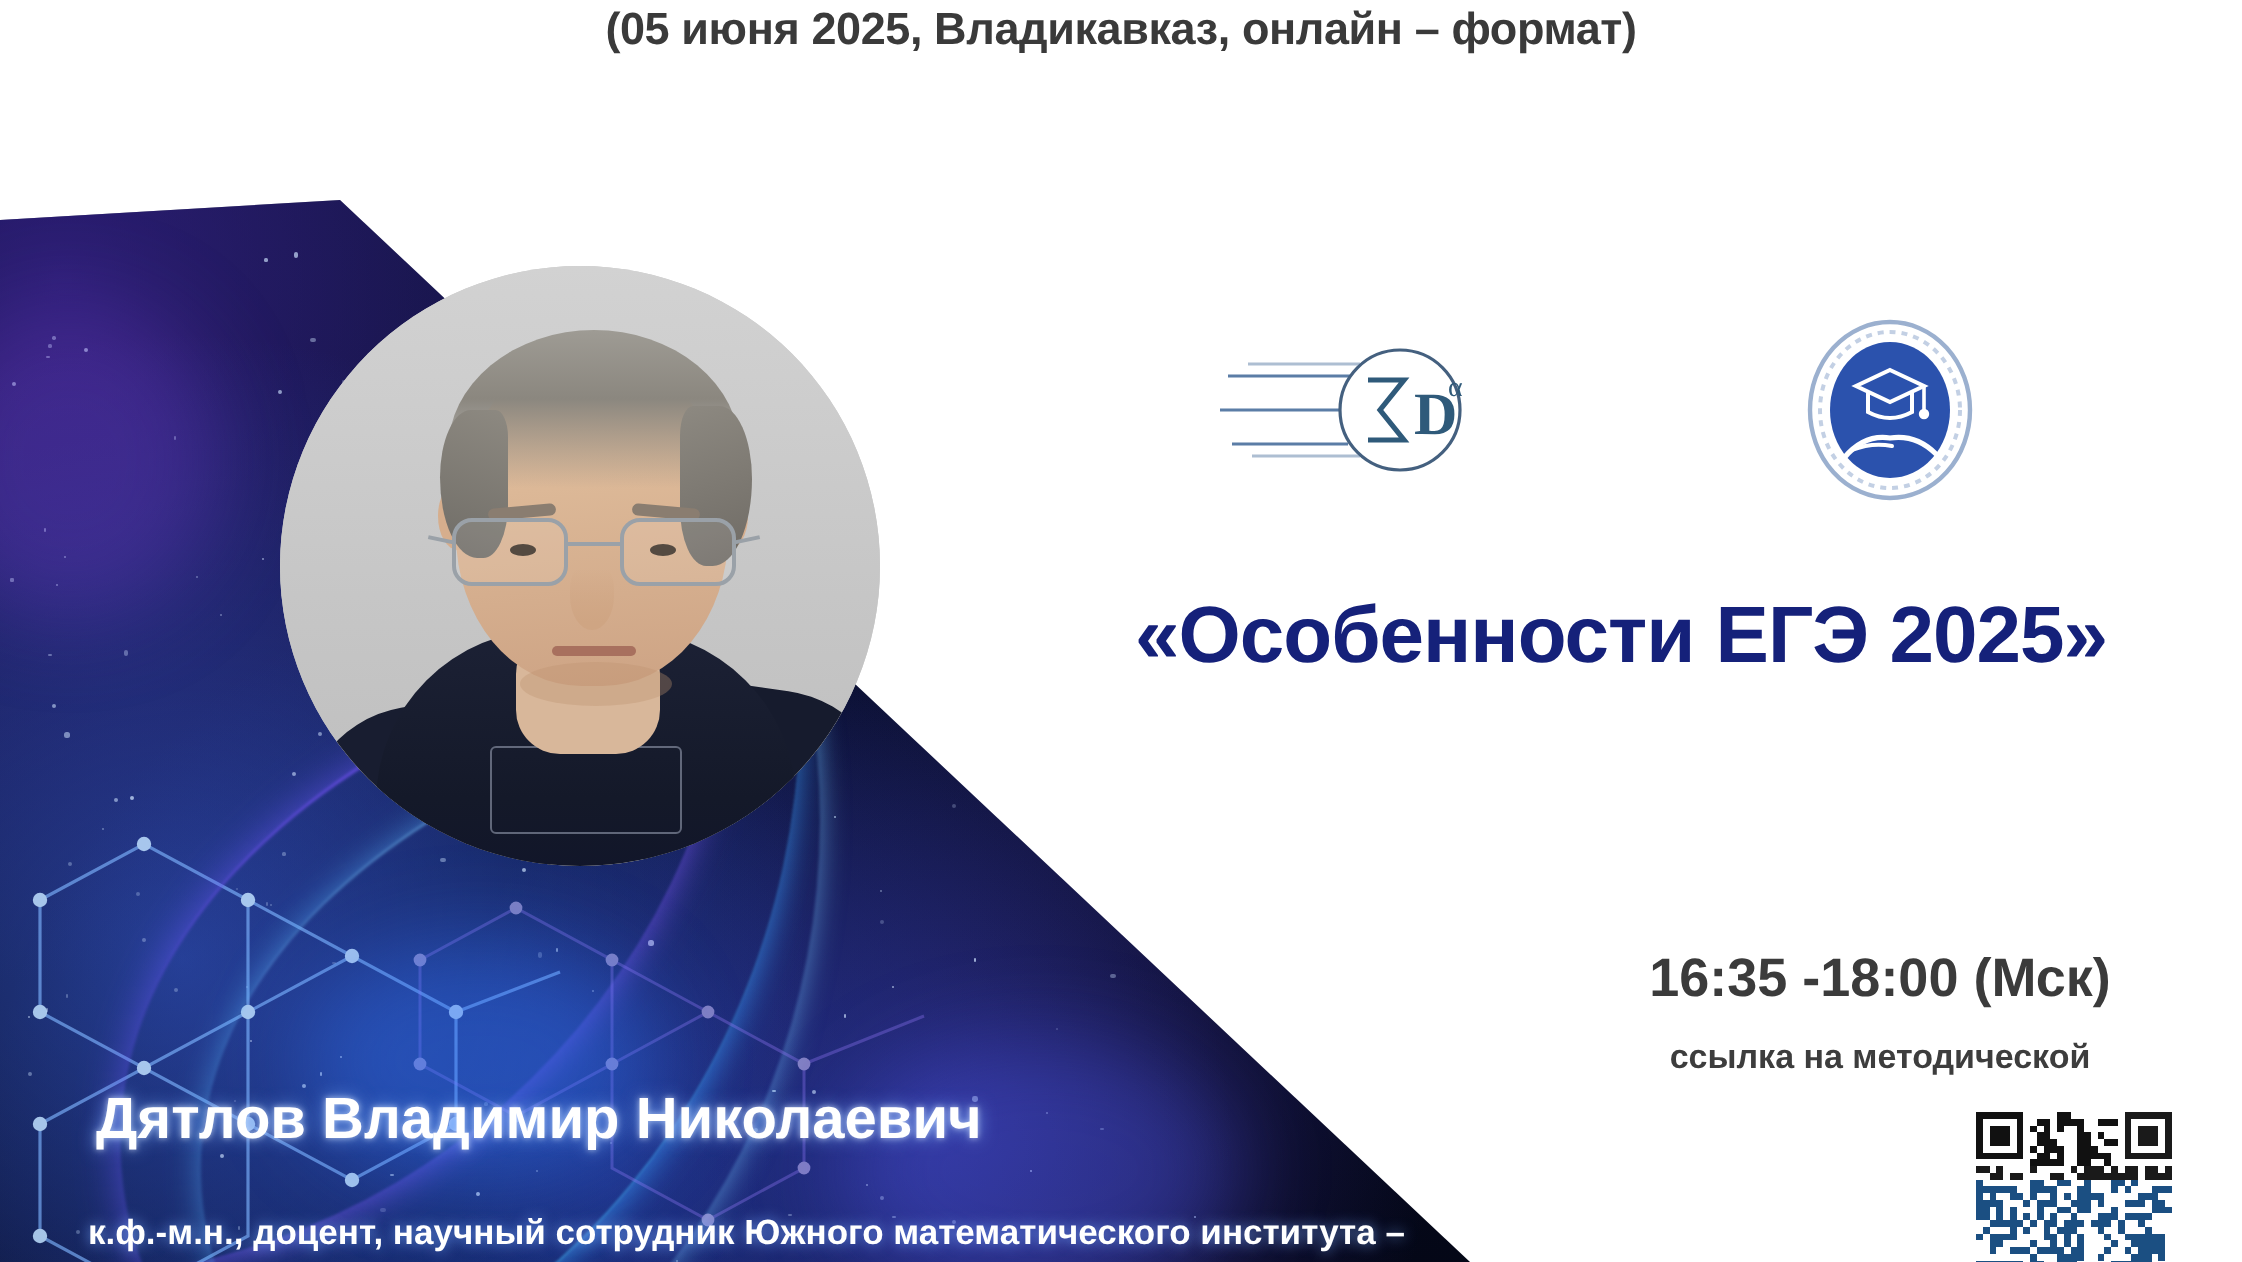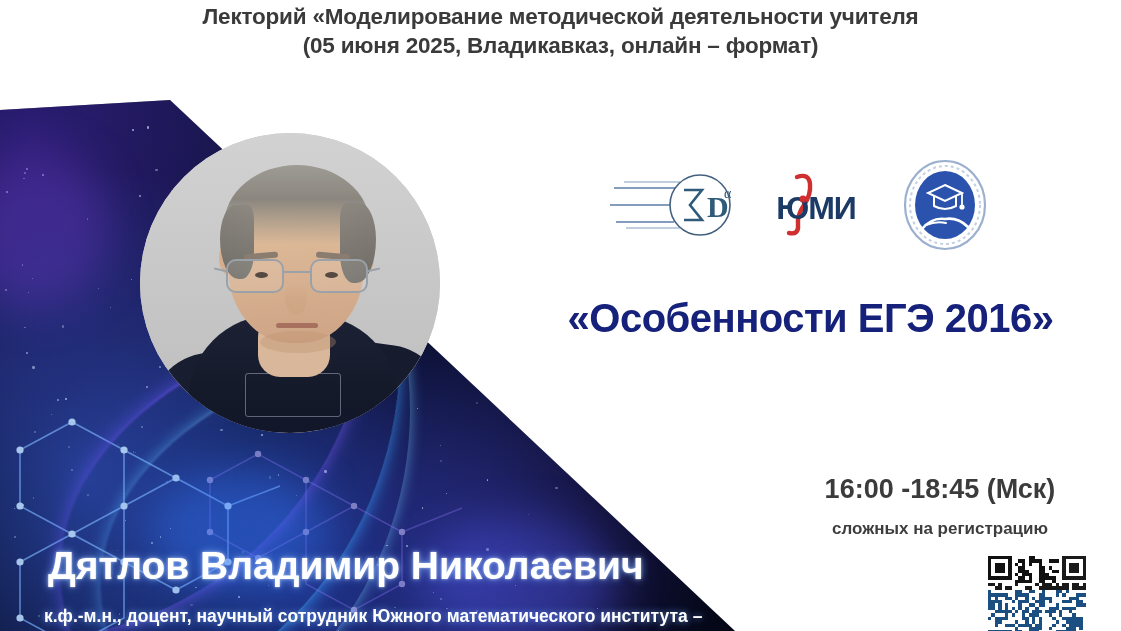--- a/index.html
+++ b/index.html
@@ -159,36 +159,35 @@
     white-space:nowrap; z-index:30;
   }
   .qr {
     position:absolute; left:988px; top:556px; width:98px; height:75px; z-index:30;
     overflow:hidden;
   }
 
   
   .speaker-name {
     position:absolute; left:48px; top:544px; z-index:35;
-    font-weight:bold; font-size:39px; color:#ffffff;
+    font-weight:bold; font-size:29px; color:#ffffff;
     text-shadow:0 0 9px rgba(120,170,255,.85), 0 0 3px rgba(255,255,255,.7);
     white-space:nowrap;
   }
   .speaker-desc {
     position:absolute; left:44px; top:606px; z-index:35;
     font-weight:bold; font-size:17.5px; color:#ffffff;
     text-shadow:0 0 7px rgba(120,170,255,.8);
     white-space:nowrap;
   }
 </style>
 </head>
 <body>
 
 <div class="header">
-  <div class="header-line hl1">Лекторий «Моделирование методической деятельности учителя</div>
   <div class="header-line hl3">(05 июня 2025, Владикавказ, онлайн – формат)</div>
 </div>
 
 <div class="dark-panel">
   <div class="dp-bg"></div>
   <div class="stars" id="starfield">
       <i style="left:57.1px;top:398.7px;opacity:0.66;width:2.1px;height:2.1px"></i>
       <i style="left:650.2px;top:375.0px;opacity:0.26;width:2.3px;height:2.3px"></i>
       <i style="left:268.6px;top:476.2px;opacity:0.30;width:2.4px;height:2.4px"></i>
       <i style="left:378.2px;top:310.8px;opacity:0.80;width:2.2px;height:2.2px"></i>
@@ -459,48 +458,41 @@
         <path d="M14 16 L70 16" opacity=".5"></path>
         <path d="M16 62 L70 62" opacity=".5"></path>
       </g>
       <circle cx="90" cy="39" r="30" fill="#ffffff" stroke="#44607f" stroke-width="1.6"></circle>
       <path d="M74 24 L92 24 L80 39 L92 54 L74 54" fill="none" stroke="#2f5a7a" stroke-width="2.6"></path>
       <text x="97" y="51" font-family="Liberation Serif, serif" font-size="30" font-weight="bold" fill="#2f5a7a">D</text>
       <text x="114" y="32" font-family="Liberation Serif, serif" font-size="14" fill="#2f5a7a">α</text>
     </svg>
   </div>
 
-  <div class="logo" style="left:268px; width:110px;">
-    <svg width="108" height="68" viewBox="0 0 108 68">
-      <path d="M33 6 Q45 2 46 13 Q47 24 40 34 Q33 44 34 54 Q35 64 25 62" fill="none" stroke="#cf2f2f" stroke-width="4.4" stroke-linecap="round"></path>
-      <text x="52" y="48" font-family="Liberation Sans, sans-serif" font-size="32" font-weight="bold" fill="#1b3a66" text-anchor="middle" letter-spacing="-1">ЮМИ</text>
-      <circle cx="39" cy="28" r="3.4" fill="#cf2f2f"></circle>
-    </svg>
-  </div>
 
   <div class="logo" style="left:400px; width:100px;">
     <svg width="86" height="92" viewBox="0 0 86 92">
       <ellipse cx="43" cy="46" rx="40" ry="44" fill="none" stroke="#9bb0cf" stroke-width="2.2"></ellipse>
       <ellipse cx="43" cy="46" rx="35" ry="39" fill="none" stroke="#c3d0e4" stroke-width="2" stroke-dasharray="3 3"></ellipse>
       <ellipse cx="43" cy="46" rx="30" ry="34" fill="#2b52ad"></ellipse>
       <path d="M43 26 L60 34 L43 42 L26 34 Z" fill="none" stroke="#ffffff" stroke-width="2"></path>
       <path d="M32 37 L32 47 Q43 53 54 47 L54 37" fill="none" stroke="#ffffff" stroke-width="2"></path>
       <path d="M60 34 L60 46" stroke="#ffffff" stroke-width="1.8"></path>
       <circle cx="60" cy="48" r="2.6" fill="#ffffff"></circle>
       <path d="M20 70 Q30 58 43 60 Q56 58 66 68" fill="none" stroke="#ffffff" stroke-width="2.6" stroke-linecap="round"></path>
       <path d="M24 66 Q34 62 44 64" fill="none" stroke="#ffffff" stroke-width="2" stroke-linecap="round"></path>
     </svg>
   </div>
 
 </div>
 
-<div class="main-title">«Особенности ЕГЭ 2016»</div>
-
-<div class="time-line">16:00  -18:45  (Мск)</div>
-<div class="reg-line">сложных на регистрацию</div>
+<div class="main-title">«Особенности ЕГЭ 2025»</div>
+
+<div class="time-line">16:35  -18:00  (Мск)</div>
+<div class="reg-line">ссылка на методической</div>
 
 <div class="qr">
   <svg id="qrsvg" width="98" height="98" viewBox="0 0 29 29" shape-rendering="crispEdges">
       <rect width="29" height="29" fill="#ffffff"></rect>
       <rect x="0" y="0" width="1" height="1" fill="#111111"></rect>
       <rect x="1" y="0" width="1" height="1" fill="#111111"></rect>
       <rect x="2" y="0" width="1" height="1" fill="#111111"></rect>
       <rect x="3" y="0" width="1" height="1" fill="#111111"></rect>
       <rect x="4" y="0" width="1" height="1" fill="#111111"></rect>
       <rect x="5" y="0" width="1" height="1" fill="#111111"></rect>

